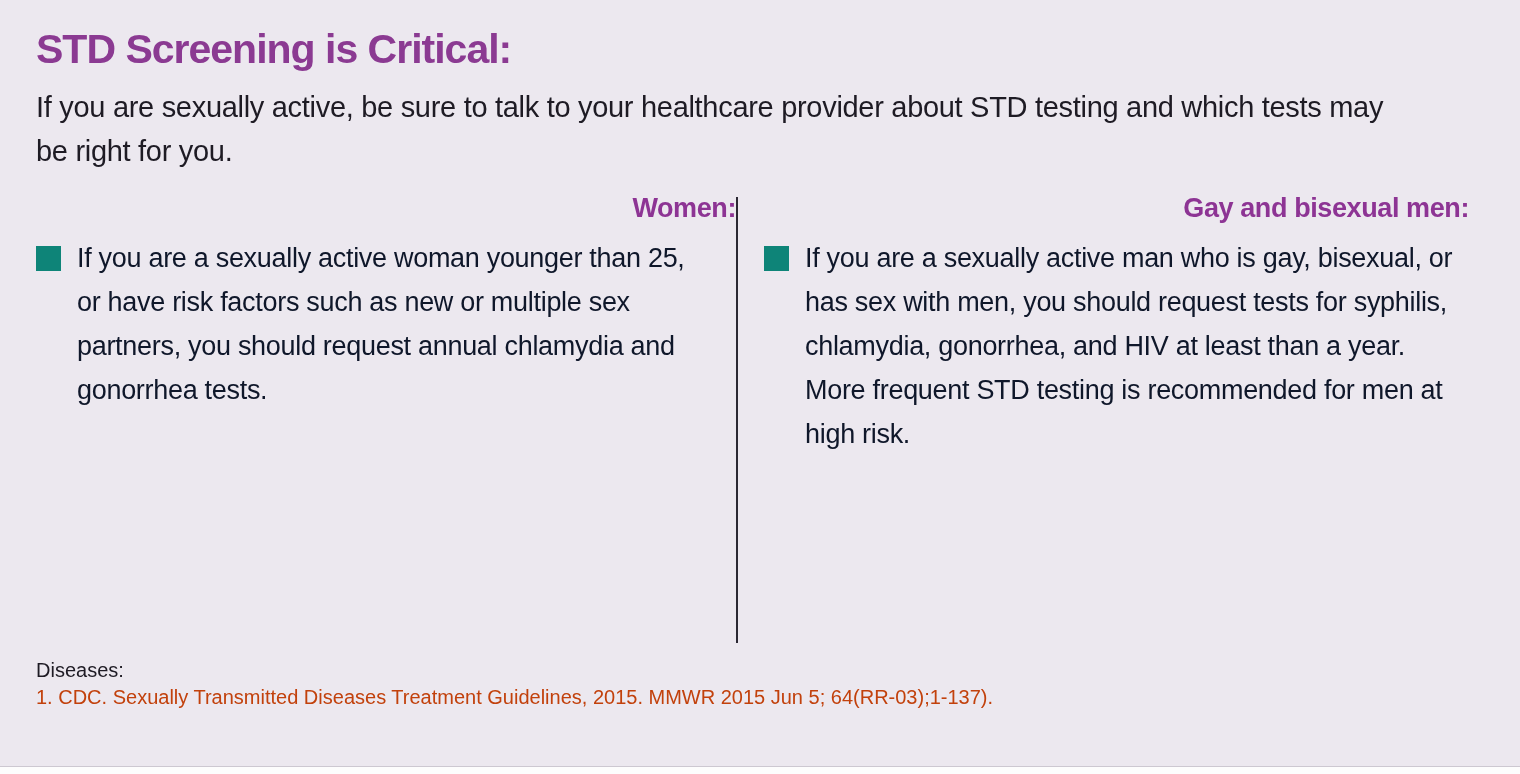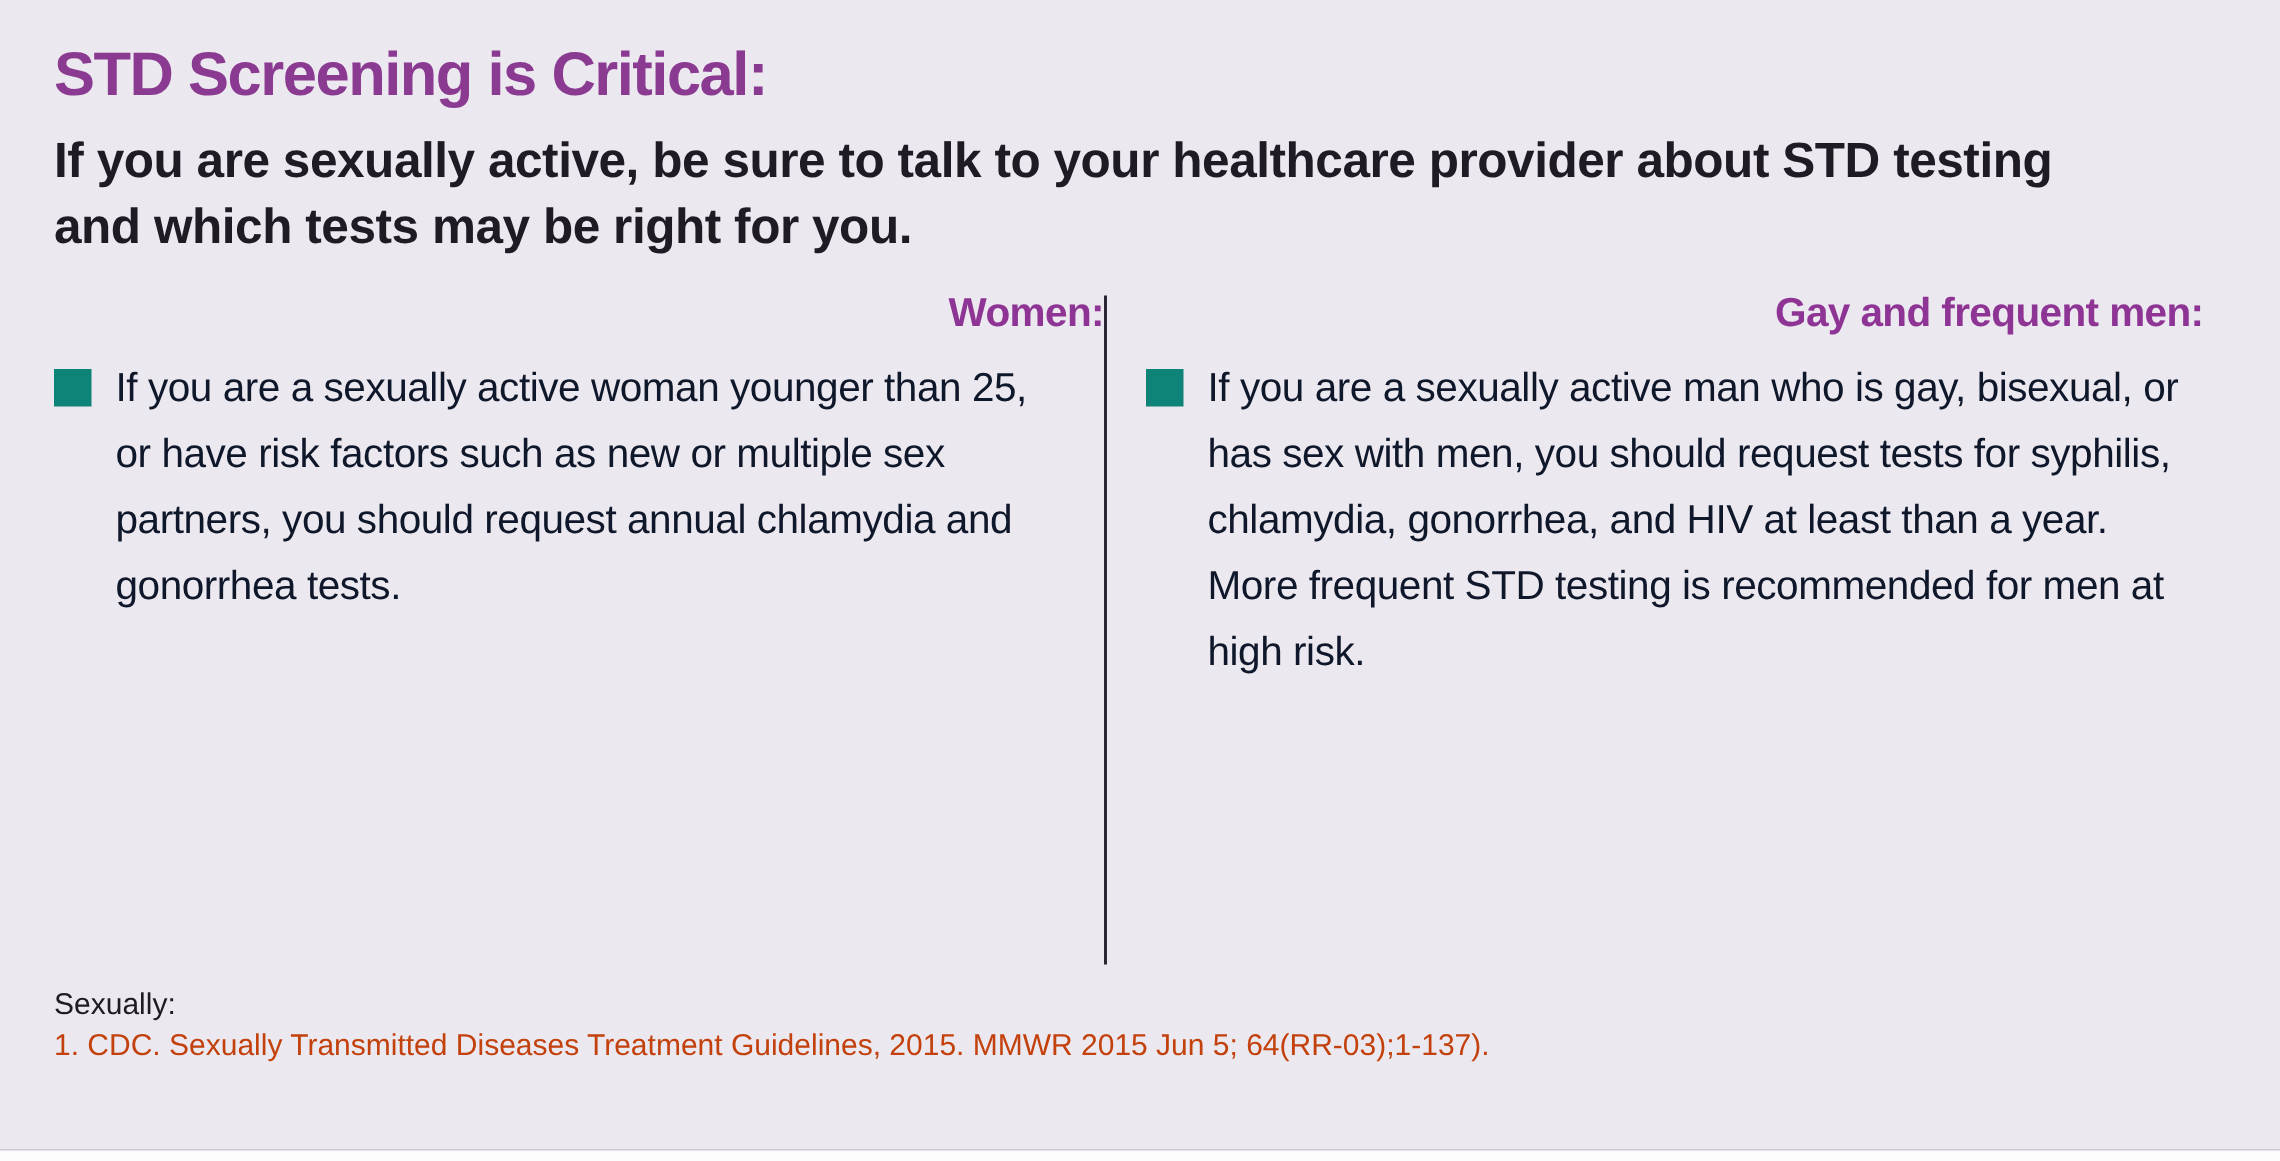--- a/index.html
+++ b/index.html
@@ -21,25 +21,24 @@
     margin: 0;
     font-size: 41px;
     font-weight: bold;
     letter-spacing: -1px;
     color: #8b3a92;
     line-height: 1.15;
   }
   .intro {
     margin: 12px 0 0 0;
     width: 1370px;
-    font-size: 33px;
+    font-size: 29px;
     line-height: 44px;
     letter-spacing: -0.3px;
     color: #1e1b24;
-    font-weight: bold;
   }
   .columns {
     display: flex;
     flex-direction: row;
     align-items: flex-start;
     margin-top: 20px;
   }
   .col {
     box-sizing: border-box;
   }
@@ -124,30 +123,30 @@
       <div class="bullet">
         <span class="bullet-square"></span>
         <p class="bullet-text">If you are a sexually active woman younger than 25, or have risk factors such as new or multiple sex partners, you should request annual chlamydia and gonorrhea tests.</p>
       </div>
 
     </section>
 
     <div class="divider"></div>
 
     <section class="col col-right">
-      <h2 class="section-heading">Gay and frequent men:</h2>
+      <h2 class="section-heading">Gay and bisexual men:</h2>
 
       <div class="bullet">
         <span class="bullet-square"></span>
         <p class="bullet-text">If you are a sexually active man who is gay, bisexual, or has sex with men, you should request tests for syphilis, chlamydia, gonorrhea, and HIV at least than a year. More frequent STD testing is recommended for men at high risk.</p>
       </div>
     </section>
 
   </div>
 
   <div class="sources">
-    <p class="sources-label">Sexually:</p>
+    <p class="sources-label">Diseases:</p>
     <p class="source-item">1. CDC. Sexually Transmitted Diseases Treatment Guidelines, 2015. MMWR 2015 Jun 5; 64(RR-03);1-137).</p>
   </div>
 
   <div class="bottom-strip"></div>
 
 </div>
 
 </body></html>

